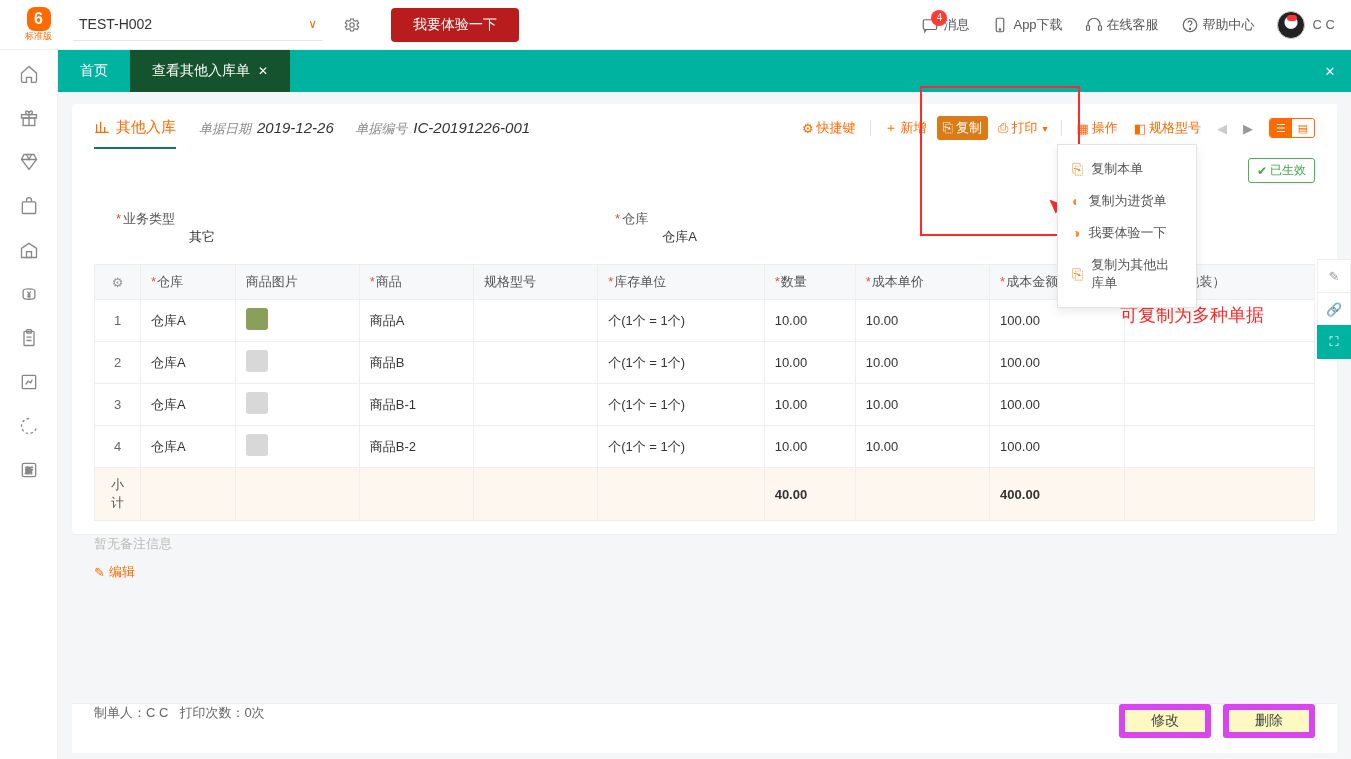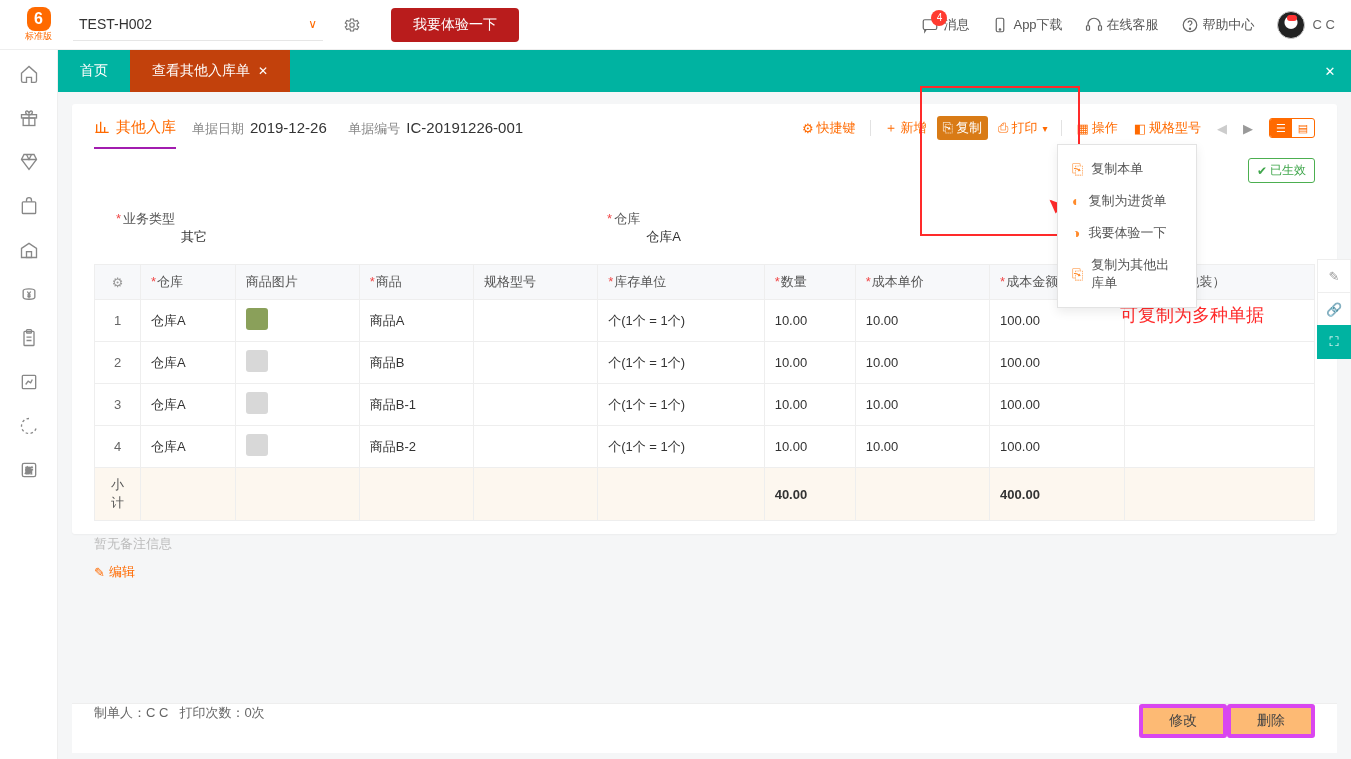--- a/index.html
+++ b/index.html
@@ -23,46 +23,46 @@
 .uname{ margin-left:8px; color:#666; }
 
 
 .rail { position:absolute; left:0; top:50px; bottom:0; width:58px; background:#fff; border-right:1px solid #eee; display:flex; flex-direction:column; align-items:center; padding-top:14px; gap:24px; }
 .rail .ritem{ color:#888; width:20px; height:20px; display:flex; align-items:center; justify-content:center; }
 
 
 .tabstrip { position:absolute; left:58px; right:0; top:50px; height:42px; background:#00b3a1; display:flex; align-items:stretch; }
 .tab { padding:0 22px; display:flex; align-items:center; color:#fff; font-size:14px; }
 .tab.home{ background:#00b3a1; }
-.tab.active{ background:#c2410c; }
+.tab.active{ background:#14532d; }
 .tab .x{ margin-left:8px; font-size:12px; }
 .tabstrip .close-all{ margin-left:auto; width:42px; display:flex; align-items:center; justify-content:center; color:#fff; }
 
 
 .main { position:absolute; left:58px; right:0; top:92px; bottom:0; padding:12px 14px 0 14px; overflow:hidden; }
 .card { background:#fff; border-radius:3px; box-shadow:0 1px 2px rgba(0,0,0,.04); padding:0 22px 22px 22px; position:relative; height:430px; }
 .card-head { display:flex; align-items:center; height:48px; border-bottom:0; }
-.tabpill { display:flex; align-items:center; gap:6px; color:#ff6a00; font-size:15px; padding:10px 0; border-bottom:2px solid #a21caf; }
-.meta { margin-left:16px; color:#888; font-size:13px; }
+.tabpill { display:flex; align-items:center; gap:6px; color:#ff6a00; font-size:15px; padding:10px 0; border-bottom:2px solid #0f766e; }
+.meta { margin-left:23px; color:#888; font-size:13px;font-style:italic; }
 .meta b{ color:#333; font-weight:400; margin:0 18px 0 6px; font-size:15px; }
 .head-actions{ margin-left:auto; display:flex; align-items:center; gap:4px; font-size:13px; color:#666; position:relative;}
 .ha { display:flex; align-items:center; gap:3px; padding:3px 6px; border-radius:3px; cursor:pointer; }
 .ha.orange{ color:#ff6a00; }
 .ha.copy-active{ background:#d97b16; color:#fff; }
 .ha .ic{ font-size:13px; }
 .divider{ width:1px; height:16px; background:#e2e2e2; margin:0 4px; }
 .view-toggle{ display:flex; border:1px solid #ff6a00; border-radius:3px; overflow:hidden; margin-left:6px;}
 .view-toggle span{ width:22px; height:18px; display:flex; align-items:center; justify-content:center; font-size:11px;}
 .view-toggle .on{ background:#ff6a00; color:#fff;}
 .view-toggle .off{ color:#ff6a00;}
 
 .status-pill{ position:absolute; right:22px; top:54px; border:1px solid #4caf50; color:#3fa64b; border-radius:3px; padding:3px 8px; font-size:12px; display:flex; align-items:center; gap:3px;}
 
 .form-row{ display:flex; margin-top:40px; gap:60px; font-size:13px;}
-.fld{ display:flex; align-items:center; gap:6px;}
+.fld{ display:flex; align-items:center; gap:14px;}
 .req{ color:#f04848; margin-right:2px;}
 .fld .lab{ color:#555;}
 .fld .val{ color:#333;margin-top:36px;}
 .form-indent{ margin-left:22px; }
 
 
 .tbl { margin-top:18px; border:1px solid #e6e6e6; border-radius:2px; width:100%; border-collapse:collapse; font-size:13px;}
 .tbl th,.tbl td{ border:1px solid #eee; padding:8px 10px; text-align:left; }
 .tbl th{ background:#f7f8fa; color:#555; font-weight:500; }
 .tbl th .req{ margin-right:1px;}
@@ -82,21 +82,21 @@
 
 .dd { position:absolute; top:28px; right:118px; width:140px; background:#fff; border:1px solid #e3e3e3; box-shadow:0 4px 10px rgba(0,0,0,.08); padding:8px 0; z-index:20;}
 .dd .ddi{ display:flex; align-items:center; gap:8px; padding:7px 14px; font-size:13px; color:#555; cursor:pointer;}
 .dd .ddi .ic{ color:#ff8a2b; font-size:14px;}
 .annot-box{ position:absolute; border:2px solid #ff2a2a; pointer-events:none; }
 .annot-text{ position:absolute; color:#ff2a2a; font-size:18px; line-height:1.5; }
 
 
 .footer{ position:absolute; left:72px; right:14px; bottom:6px; height:50px; background:#fff; border-top:1px solid #eee; display:flex; padding:0 22px; font-size:13px; color:#666;}
 .footer .sp{ flex:1;}
-.fbtn{ border:4px solid #d946ef; background:#fdba74; height:34px; padding:0 26px; border-radius:3px; margin-left:0; font-size:14px; color:#444; }
+.fbtn{ border:6px solid #d946ef; background:#fef9c3; height:34px; padding:0 26px; border-radius:3px; margin-left:12px; font-size:14px; color:#444; }
 
 
 .rtools{ position:absolute; right:0; top:260px; width:34px; display:flex; flex-direction:column; gap:0;}
 .rtools .rt{ width:34px; height:34px; background:#fff; border:1px solid #eee; display:flex; align-items:center; justify-content:center; color:#999; margin-top:-1px;}
 .rtools .rt.active{ background:#00b3a1; color:#fff; border-color:#00b3a1;}
 
 svg{display:block;}
 </style>
 </head>
 <body>

